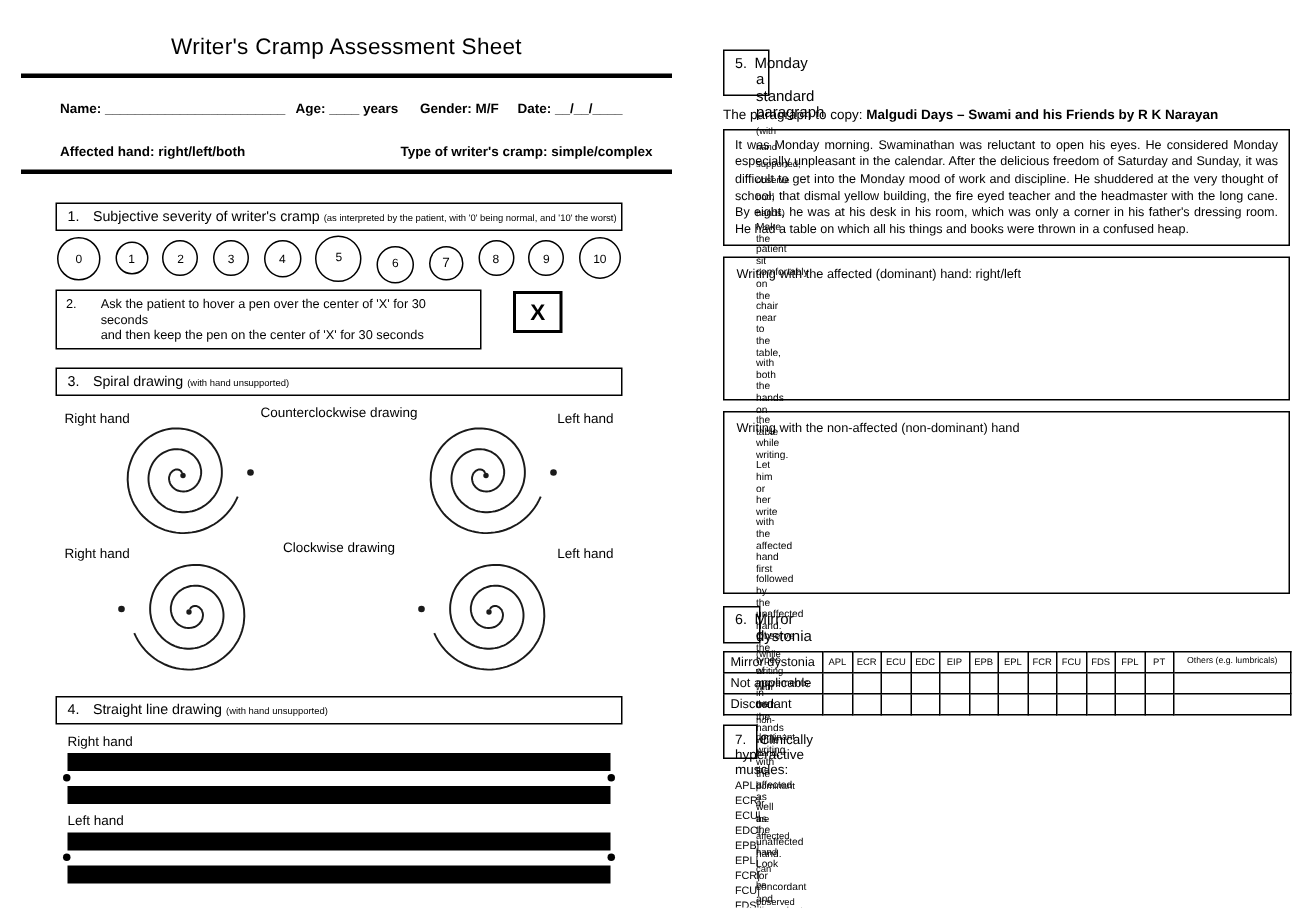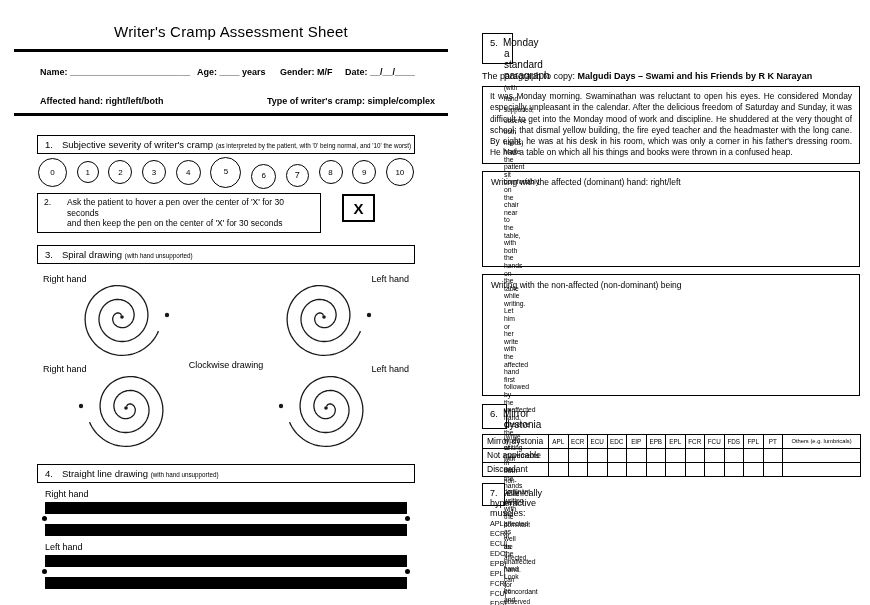--- a/index.html
+++ b/index.html
@@ -103,20 +103,21 @@
           <span>and then keep the pen on the center of 'X' for 30 seconds</span></span>
       </div>
       <div class="xbox">X</div>
     </div>
     <div class="secbox">
       <span class="secnum">3.</span><span>Spiral drawing</span>
       <span class="secnote">(with hand unsupported)</span>
     </div>
     <div class="spiralarea">
       <span class="lab l-rh1">Right hand</span>
+      <div class="lab l-cc">Counterclockwise drawing</div>
       <span class="lab l-lh1">Left hand</span>
       <svg class="spiral sp1" width="112" height="96">
           <path d="M59.2,46.4L59.2,46.2L59.2,46.0L59.1,45.8L59.0,45.6L58.9,45.4L58.8,45.2L58.6,45.0L58.4,44.8L58.2,44.7L58.0,44.5L57.7,44.4L57.5,44.2L57.2,44.1L56.9,44.1L56.6,44.0L56.2,44.0L55.9,44.0L55.6,44.0L55.2,44.0L54.8,44.1L54.5,44.2L54.1,44.4L53.8,44.6L53.4,44.8L53.1,45.0L52.8,45.3L52.5,45.6L52.2,45.9L51.9,46.3L51.6,46.6L51.4,47.1L51.2,47.5L51.1,47.9L50.9,48.4L50.8,48.9L50.7,49.4L50.7,50.0L50.7,50.5L50.8,51.0L50.9,51.6L51.0,52.1L51.2,52.7L51.4,53.2L51.6,53.8L51.9,54.3L52.3,54.8L52.7,55.3L53.1,55.8L53.6,56.2L54.1,56.6L54.6,57.0L55.2,57.4L55.8,57.7L56.4,58.0L57.1,58.2L57.8,58.4L58.5,58.5L59.2,58.6L60.0,58.7L60.7,58.7L61.5,58.6L62.2,58.5L63.0,58.3L63.8,58.1L64.5,57.8L65.3,57.4L66.0,57.0L66.7,56.6L67.3,56.1L68.0,55.5L68.6,54.9L69.2,54.2L69.7,53.5L70.2,52.8L70.6,52.0L71.0,51.2L71.4,50.3L71.6,49.4L71.8,48.5L72.0,47.6L72.1,46.6L72.1,45.6L72.1,44.6L71.9,43.6L71.7,42.7L71.5,41.7L71.2,40.7L70.8,39.8L70.3,38.8L69.8,37.9L69.2,37.0L68.5,36.2L67.8,35.4L67.0,34.6L66.1,33.9L65.2,33.3L64.3,32.7L63.3,32.1L62.2,31.7L61.1,31.3L60.0,31.0L58.9,30.7L57.7,30.6L56.5,30.5L55.3,30.5L54.1,30.5L52.9,30.7L51.6,30.9L50.4,31.3L49.3,31.7L48.1,32.2L47.0,32.8L45.9,33.4L44.8,34.2L43.8,35.0L42.8,35.9L41.9,36.9L41.1,37.9L40.3,39.0L39.6,40.2L39.0,41.4L38.4,42.7L38.0,44.0L37.6,45.3L37.3,46.7L37.1,48.1L37.0,49.5L37.0,51.0L37.1,52.4L37.3,53.8L37.6,55.3L38.0,56.7L38.5,58.1L39.1,59.5L39.8,60.8L40.6,62.1L41.5,63.4L42.5,64.5L43.5,65.7L44.7,66.7L45.9,67.7L47.2,68.6L48.5,69.5L49.9,70.2L51.4,70.8L53.0,71.4L54.5,71.8L56.1,72.1L57.8,72.3L59.4,72.5L61.1,72.5L62.8,72.3L64.4,72.1L66.1,71.8L67.8,71.3L69.4,70.7L71.0,70.0L72.5,69.2L74.0,68.3L75.4,67.3L76.8,66.2L78.1,65.0L79.3,63.6L80.5,62.2L81.5,60.8L82.5,59.2L83.3,57.6L84.0,55.9L84.7,54.1L85.2,52.4L85.5,50.5L85.8,48.7L85.9,46.8L85.9,44.9L85.8,43.0L85.5,41.1L85.1,39.2L84.6,37.3L84.0,35.4L83.2,33.6L82.3,31.9L81.3,30.2L80.1,28.6L78.9,27.0L77.5,25.5L76.0,24.1L74.4,22.8L72.8,21.7L71.0,20.6L69.2,19.6L67.3,18.8L65.3,18.1L63.3,17.5L61.3,17.1L59.2,16.8L57.1,16.6L54.9,16.6L52.8,16.7L50.6,17.0L48.5,17.4L46.4,18.0L44.3,18.7L42.3,19.6L40.4,20.6L38.5,21.7L36.6,23.0L34.9,24.4L33.2,25.9L31.7,27.5L30.2,29.3L28.9,31.1L27.7,33.1L26.6,35.1L25.7,37.2L24.9,39.4L24.2,41.6L23.7,43.9L23.3,46.2L23.2,48.6L23.1,50.9L23.3,53.3L23.5,55.7L24.0,58.0L24.6,60.4L25.4,62.7L26.3,64.9L27.4,67.1L28.7,69.2L30.0,71.2L31.6,73.2L33.2,75.0L35.0,76.7L36.9,78.4L39.0,79.8L41.1,81.2L43.3,82.4L45.6,83.4L48.0,84.4L50.5,85.1L53.0,85.7L55.5,86.1L58.1,86.3L60.7,86.4L63.3,86.2L65.9,85.9L68.5,85.5L71.1,84.8L73.6,84.0L76.0,83.0L78.4,81.8L80.8,80.5L83.0,79.0L85.1,77.3L87.2,75.5L89.1,73.6L90.9,71.5L92.5,69.3L94.0,67.0L95.3,64.6L96.5,62.1" fill="none" stroke="#1a1a1a" stroke-width="1.3"></path>
           <circle cx="60" cy="48" r="1.8" fill="#1a1a1a"></circle>
           <circle cx="105" cy="46" r="2.2" fill="#1a1a1a"></circle>
         </svg>
       <svg class="spiral sp2" width="112" height="96">
           <path d="M59.2,46.4L59.2,46.2L59.2,46.0L59.1,45.8L59.0,45.6L58.9,45.4L58.8,45.2L58.6,45.0L58.4,44.8L58.2,44.7L58.0,44.5L57.7,44.4L57.5,44.2L57.2,44.1L56.9,44.1L56.6,44.0L56.2,44.0L55.9,44.0L55.6,44.0L55.2,44.0L54.8,44.1L54.5,44.2L54.1,44.4L53.8,44.6L53.4,44.8L53.1,45.0L52.8,45.3L52.5,45.6L52.2,45.9L51.9,46.3L51.6,46.6L51.4,47.1L51.2,47.5L51.1,47.9L50.9,48.4L50.8,48.9L50.7,49.4L50.7,50.0L50.7,50.5L50.8,51.0L50.9,51.6L51.0,52.1L51.2,52.7L51.4,53.2L51.6,53.8L51.9,54.3L52.3,54.8L52.7,55.3L53.1,55.8L53.6,56.2L54.1,56.6L54.6,57.0L55.2,57.4L55.8,57.7L56.4,58.0L57.1,58.2L57.8,58.4L58.5,58.5L59.2,58.6L60.0,58.7L60.7,58.7L61.5,58.6L62.2,58.5L63.0,58.3L63.8,58.1L64.5,57.8L65.3,57.4L66.0,57.0L66.7,56.6L67.3,56.1L68.0,55.5L68.6,54.9L69.2,54.2L69.7,53.5L70.2,52.8L70.6,52.0L71.0,51.2L71.4,50.3L71.6,49.4L71.8,48.5L72.0,47.6L72.1,46.6L72.1,45.6L72.1,44.6L71.9,43.6L71.7,42.7L71.5,41.7L71.2,40.7L70.8,39.8L70.3,38.8L69.8,37.9L69.2,37.0L68.5,36.2L67.8,35.4L67.0,34.6L66.1,33.9L65.2,33.3L64.3,32.7L63.3,32.1L62.2,31.7L61.1,31.3L60.0,31.0L58.9,30.7L57.7,30.6L56.5,30.5L55.3,30.5L54.1,30.5L52.9,30.7L51.6,30.9L50.4,31.3L49.3,31.7L48.1,32.2L47.0,32.8L45.9,33.4L44.8,34.2L43.8,35.0L42.8,35.9L41.9,36.9L41.1,37.9L40.3,39.0L39.6,40.2L39.0,41.4L38.4,42.7L38.0,44.0L37.6,45.3L37.3,46.7L37.1,48.1L37.0,49.5L37.0,51.0L37.1,52.4L37.3,53.8L37.6,55.3L38.0,56.7L38.5,58.1L39.1,59.5L39.8,60.8L40.6,62.1L41.5,63.4L42.5,64.5L43.5,65.7L44.7,66.7L45.9,67.7L47.2,68.6L48.5,69.5L49.9,70.2L51.4,70.8L53.0,71.4L54.5,71.8L56.1,72.1L57.8,72.3L59.4,72.5L61.1,72.5L62.8,72.3L64.4,72.1L66.1,71.8L67.8,71.3L69.4,70.7L71.0,70.0L72.5,69.2L74.0,68.3L75.4,67.3L76.8,66.2L78.1,65.0L79.3,63.6L80.5,62.2L81.5,60.8L82.5,59.2L83.3,57.6L84.0,55.9L84.7,54.1L85.2,52.4L85.5,50.5L85.8,48.7L85.9,46.8L85.9,44.9L85.8,43.0L85.5,41.1L85.1,39.2L84.6,37.3L84.0,35.4L83.2,33.6L82.3,31.9L81.3,30.2L80.1,28.6L78.9,27.0L77.5,25.5L76.0,24.1L74.4,22.8L72.8,21.7L71.0,20.6L69.2,19.6L67.3,18.8L65.3,18.1L63.3,17.5L61.3,17.1L59.2,16.8L57.1,16.6L54.9,16.6L52.8,16.7L50.6,17.0L48.5,17.4L46.4,18.0L44.3,18.7L42.3,19.6L40.4,20.6L38.5,21.7L36.6,23.0L34.9,24.4L33.2,25.9L31.7,27.5L30.2,29.3L28.9,31.1L27.7,33.1L26.6,35.1L25.7,37.2L24.9,39.4L24.2,41.6L23.7,43.9L23.3,46.2L23.2,48.6L23.1,50.9L23.3,53.3L23.5,55.7L24.0,58.0L24.6,60.4L25.4,62.7L26.3,64.9L27.4,67.1L28.7,69.2L30.0,71.2L31.6,73.2L33.2,75.0L35.0,76.7L36.9,78.4L39.0,79.8L41.1,81.2L43.3,82.4L45.6,83.4L48.0,84.4L50.5,85.1L53.0,85.7L55.5,86.1L58.1,86.3L60.7,86.4L63.3,86.2L65.9,85.9L68.5,85.5L71.1,84.8L73.6,84.0L76.0,83.0L78.4,81.8L80.8,80.5L83.0,79.0L85.1,77.3L87.2,75.5L89.1,73.6L90.9,71.5L92.5,69.3L94.0,67.0L95.3,64.6L96.5,62.1" fill="none" stroke="#1a1a1a" stroke-width="1.3"></path>
           <circle cx="60" cy="48" r="1.8" fill="#1a1a1a"></circle>
           <circle cx="105" cy="46" r="2.2" fill="#1a1a1a"></circle>
@@ -165,21 +166,21 @@
     <div class="instructions">Make the patient sit comfortably on the chair near to the table, with both the hands on the table while writing. Let him or her write with the affected hand first followed by the unaffected hand. Observe the types of movements in both the hands while writing with the affected as well as the unaffected hand. Look for concordant and discordant types of movements of the hands while writing.</div>
   </div>
   <div class="copyline">
     <span>The paragraph to copy: </span><b>Malgudi Days – Swami and his Friends by R K Narayan</b>
   </div>
   <div class="rbox parabox">It was Monday morning. Swaminathan was reluctant to open his eyes. He considered Monday especially unpleasant in the calendar. After the delicious freedom of Saturday and Sunday, it was difficult to get into the Monday mood of work and discipline. He shuddered at the very thought of school; that dismal yellow building, the fire eyed teacher and the headmaster with the long cane. By eight, he was at his desk in his room, which was only a corner in his father's dressing room. He had a table on which all his things and books were thrown in a confused heap.</div>
   <div class="rbox wbox1">
     <span>Writing with the affected (dominant) hand: right/left</span>
   </div>
   <div class="rbox wbox2">
-    <span>Writing with the non-affected (non-dominant) being</span>
+    <span>Writing with the non-affected (non-dominant) hand</span>
   </div>
   <div class="rbox s6">
     <div class="headline">
       <span class="secnum">6.</span><span>Mirror dystonia</span>
       <span class="secnote">(while writing with the non-dominant hand, the dominant or the affected hand can be observed in three different positions: (1) the elbow semi-flexed and ulnar side of the forearm supported on the table, semi-pronated; (2) the elbow supported on the table, and the forearm and hand freely held in the upright posture, semi-pronated, (3) the arm completely unsupported.</span>
     </div>
 
   </div>
   <table class="md">
     <colgroup>

